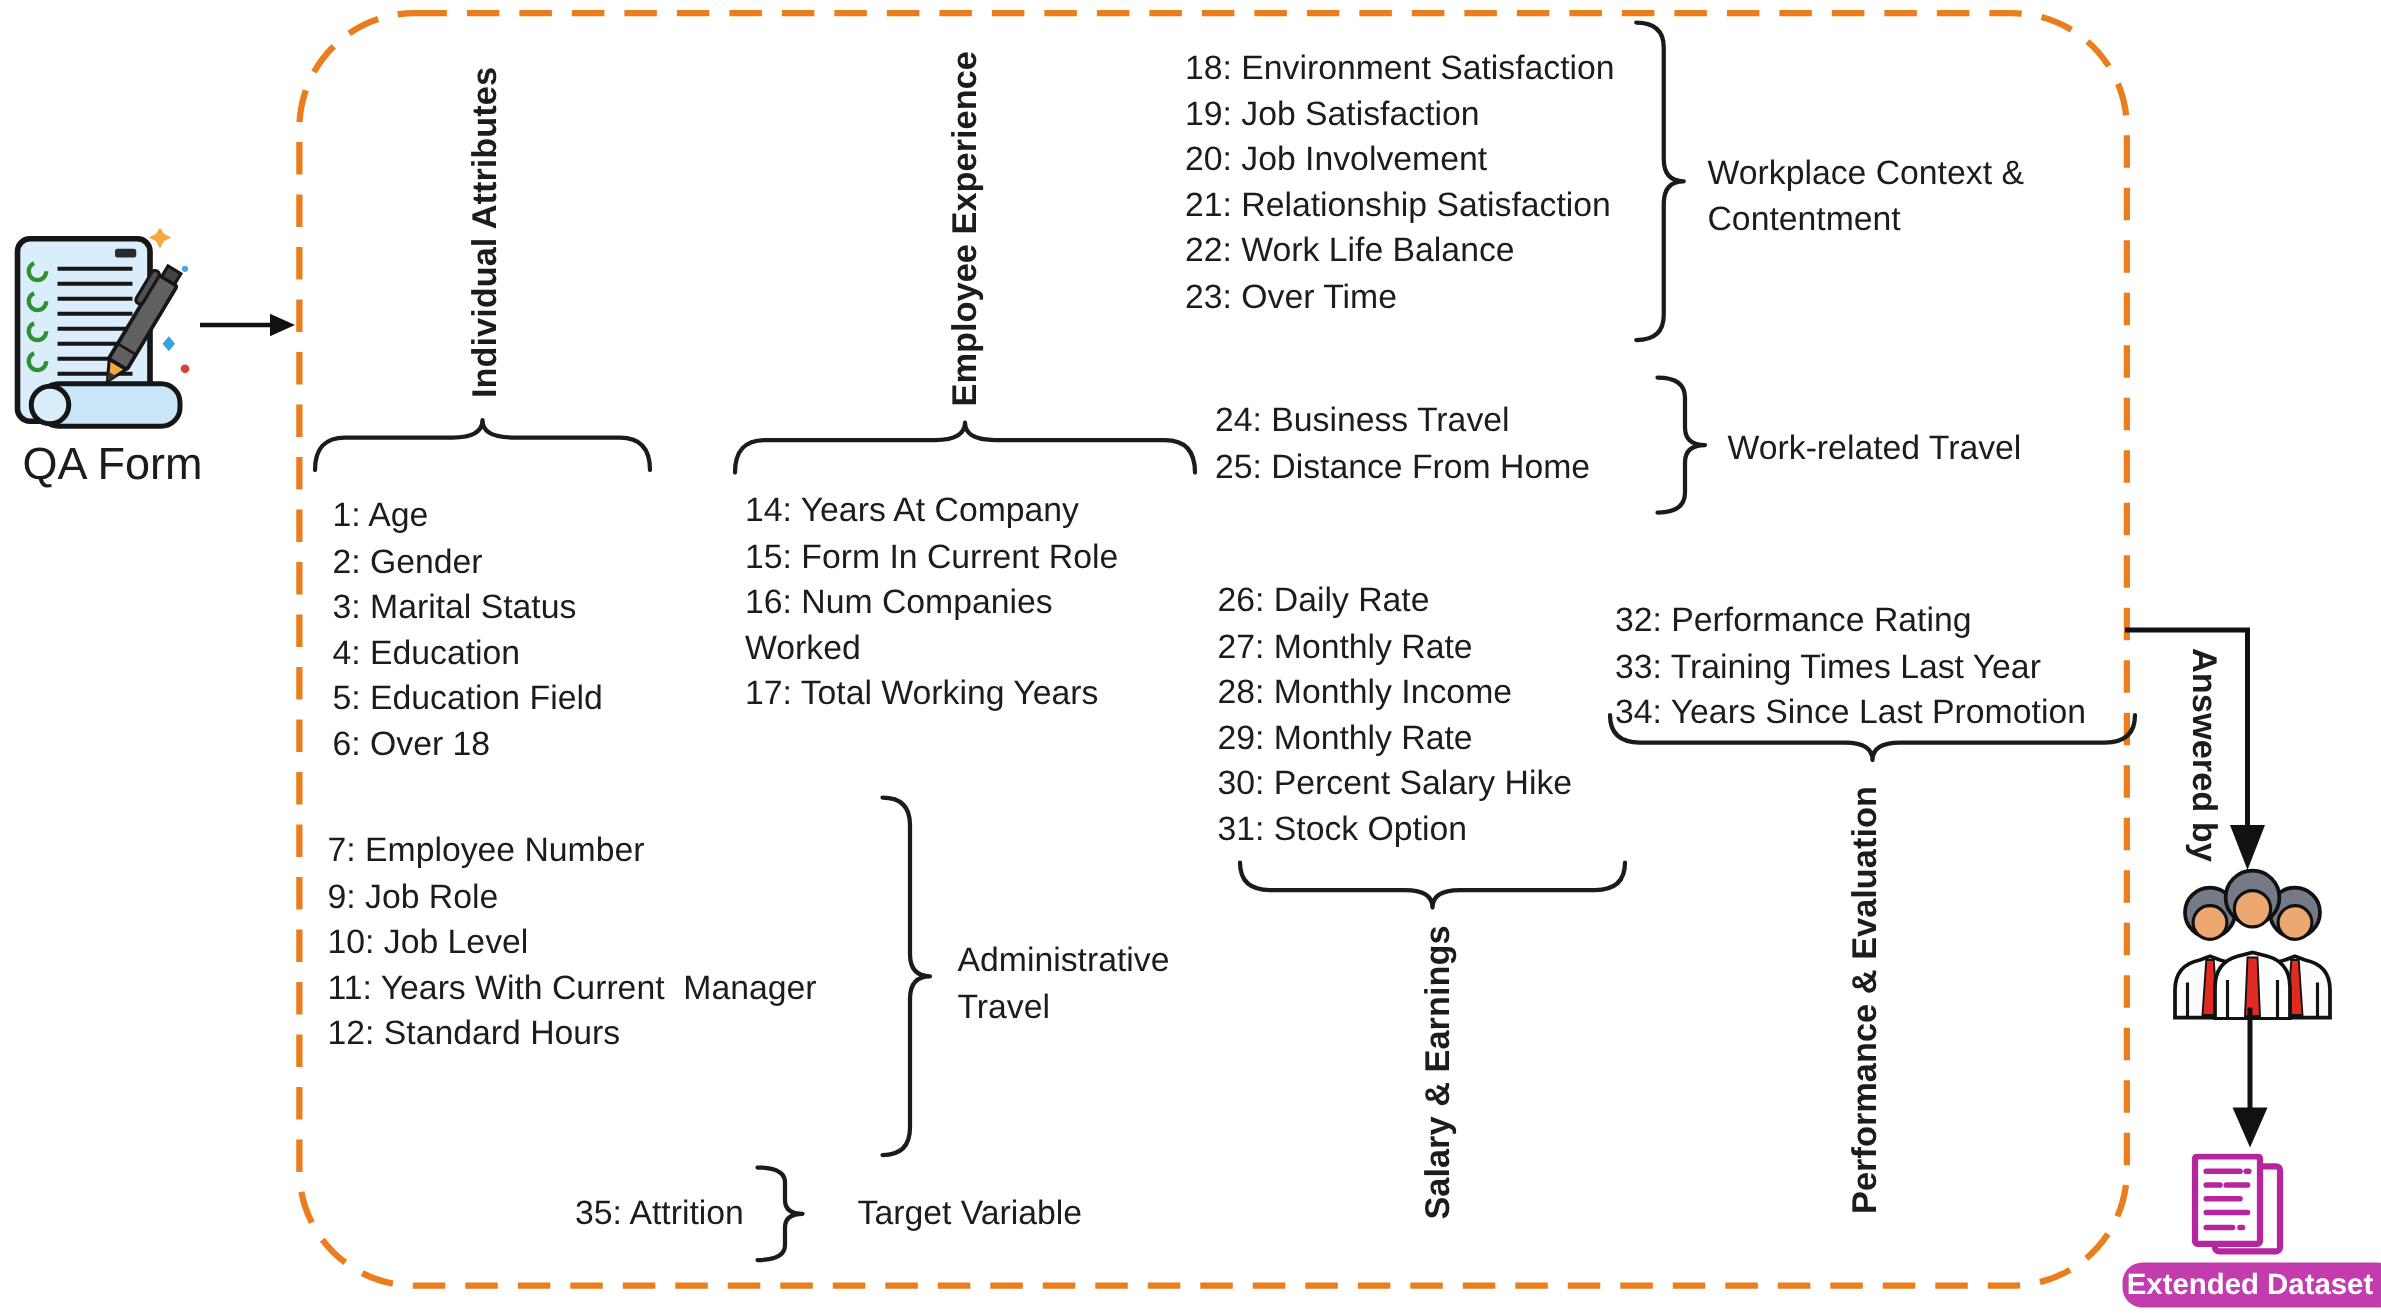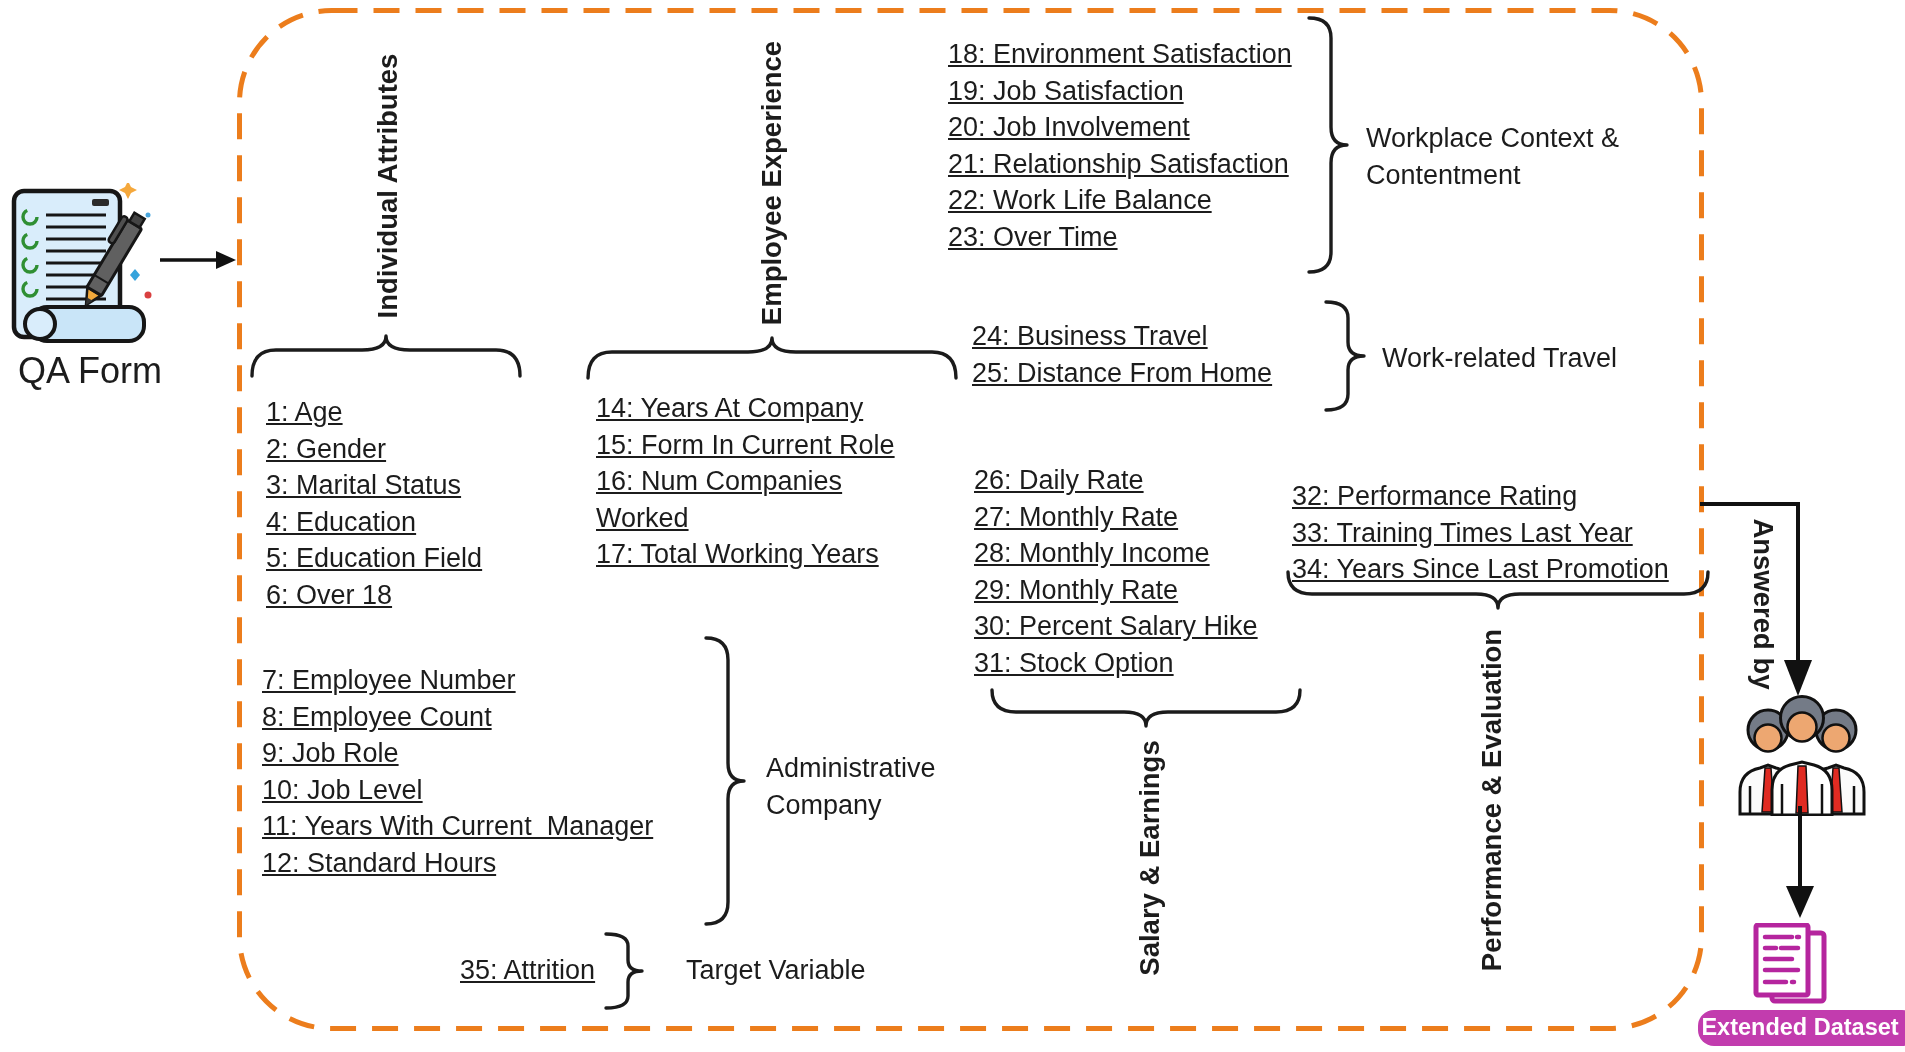--- a/index.html
+++ b/index.html
@@ -1,21 +1,21 @@
 <!DOCTYPE html>
 <html><head>
 <meta charset="utf-8">
 <style>
   html,body { margin:0; padding:0; background:#ffffff; }
   .canvas {
     position:relative; width:1905px; height:1052px; background:#ffffff;
     font-family:"Liberation Sans","DejaVu Sans",sans-serif; color:#1c1c1c; overflow:hidden;
   }
   .abs { position:absolute; }
-  .list { position:absolute; font-size:27px; line-height:36.5px; white-space:pre-wrap;text-decoration:underline; }
+  .list { position:absolute; font-size:27px; line-height:36.5px; white-space:pre-wrap; }
   .cat  { position:absolute; font-size:27px; font-weight:400; line-height:36.5px; white-space:pre-wrap; }
   .plain-label { position:absolute; font-size:36px; font-weight:400; }
   .vlabel {
     position:absolute; font-size:27.5px; font-weight:700; white-space:nowrap;
     transform:translate(-50%,-50%) rotate(-90deg);
   }
   .vlabel.cw { transform:translate(-50%,-50%) rotate(90deg); }
   .badge {
     position:absolute; left:1698px; top:1010px; width:204px;
     background:#C23CAE; color:#ffffff; font-weight:700; font-size:23.5px;
@@ -107,28 +107,28 @@
     <path d="M 6,2 Q 28,2 28,14 L 28,28 Q 28,39 42,39 Q 28,39 28,50 L 28,64 Q 28,76 6,76"></path>
   </svg>
 
   <div class="list" style="left:266px;top:394px;width:330px"><div>1: Age</div><div>2: Gender</div><div>3: Marital Status</div><div>4: Education</div><div>5: Education Field</div><div>6: Over 18</div></div>
   <div class="list" style="left:596px;top:390px;width:360px"><div>14: Years At Company</div><div>15: Form In Current Role</div><div>16: Num Companies
 Worked</div><div>17: Total Working Years</div></div>
   <div class="list" style="left:948px;top:36px;width:380px"><div>18: Environment Satisfaction</div><div>19: Job Satisfaction</div><div>20: Job Involvement</div><div>21: Relationship Satisfaction</div><div>22: Work Life Balance</div><div>23: Over Time</div></div>
   <div class="list" style="left:972px;top:318px;width:340px"><div>24: Business Travel</div><div>25: Distance From Home</div></div>
   <div class="list" style="left:974px;top:462px;width:330px"><div>26: Daily Rate</div><div>27: Monthly Rate</div><div>28: Monthly Income</div><div>29: Monthly Rate</div><div>30: Percent Salary Hike</div><div>31: Stock Option</div></div>
   <div class="list" style="left:1292px;top:478px;width:420px"><div>32: Performance Rating</div><div>33: Training Times Last Year</div><div>34: Years Since Last Promotion</div></div>
-  <div class="list" style="left:262px;top:662px;width:440px"><div>7: Employee Number</div><div>8: Employee Count</div><div>9: Job Role</div><div>10: Job Level</div><div>11: Years With Current  Manager</div><div>12: Standard Hours</div></div>
+  <div class="list" style="left:262px;top:662px;width:440px"><div>7: Employee Number</div><div>9: Job Role</div><div>10: Job Level</div><div>11: Years With Current  Manager</div><div>12: Standard Hours</div></div>
   <div class="list" style="left:460px;top:952px;width:180px"><div>35: Attrition</div></div>
 
   <div class="cat" style="left:1366px;top:120px;width:320px">Workplace Context &amp;
 Contentment</div>
   <div class="cat" style="left:1382px;top:340px">Work-related Travel</div>
   <div class="cat" style="left:766px;top:750px;width:240px">Administrative
-Company</div>
+Travel</div>
   <div class="cat" style="left:686px;top:952px">Target Variable</div>
 
   <svg class="abs arrow" style="left:1694px;top:492px" width="122" height="212">
     <path d="M 6,12 L 104,12 L 104,170" stroke-width="4"></path>
     <polygon points="90,168 118,168 104,204"></polygon>
   </svg>
 
   <svg class="abs" style="left:1734px;top:672px" width="136" height="144" viewBox="0 0 136 144">
 
     <circle cx="34" cy="58" r="20" fill="#747B87" stroke="#111" stroke-width="3"></circle>

